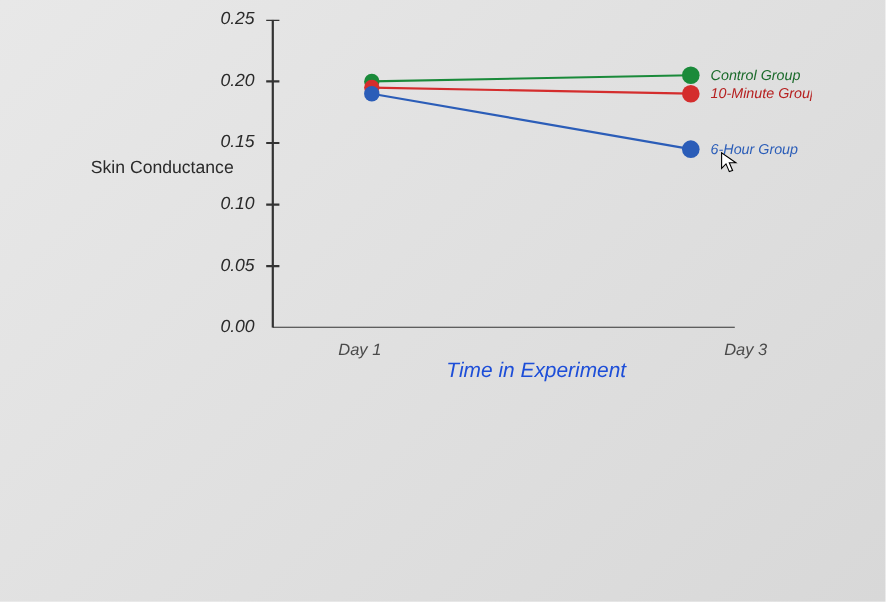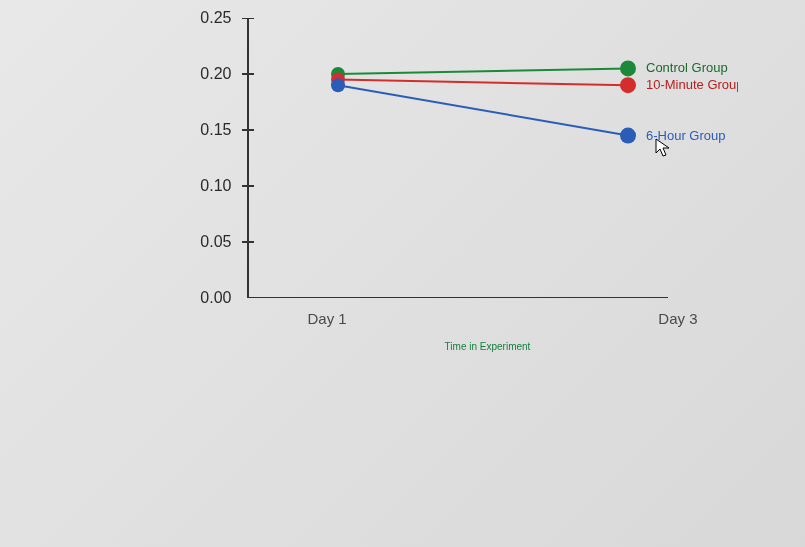--- a/index.html
+++ b/index.html
@@ -33,20 +33,21 @@
       width: 170px;
       text-align: center;
       font-size: 16px;
       color: #2a2a2a;
       line-height: 1.3;
       padding-right: 10px;
       margin-top: -60px;
     }
     .chart-col {
       position: relative;
+      font-style: italic;
     }
     .ticks {
       position: absolute;
       left: -50px;
       top: 0;
       height: 280px;
       display: flex;
       flex-direction: column;
       justify-content: space-between;
       width: 44px;
@@ -64,39 +65,39 @@
     .xticks {
       display: flex;
       justify-content: space-between;
       margin-top: 12px;
       font-size: 15px;
       color: #4a4a4a;
       padding: 0 40px 0 70px;
     }
     .xlabel {
       text-align: center;
-      margin-top: 14px;
-      font-size: 10px;
-      color: #15803d;
+      font-size: 19px;
+      color: #1d4ed8;
     }
     svg { display: block; }
     .cursor {
       position: absolute;
       pointer-events: none;
       width: 16px;
       height: 20px;
     }
   </style>
 </head>
 <body>
 
 <div class="page">
 
   <div class="chart-wrap">
     <div class="ylabel">
+      <div>Skin Conductance</div>
     </div>
 
     <div class="chart-col">
       <div class="ticks">
         <div class="tick-row">
             <span>0.25</span>
           </div>
         <div class="tick-row">
             <span>0.20</span>
           </div>

